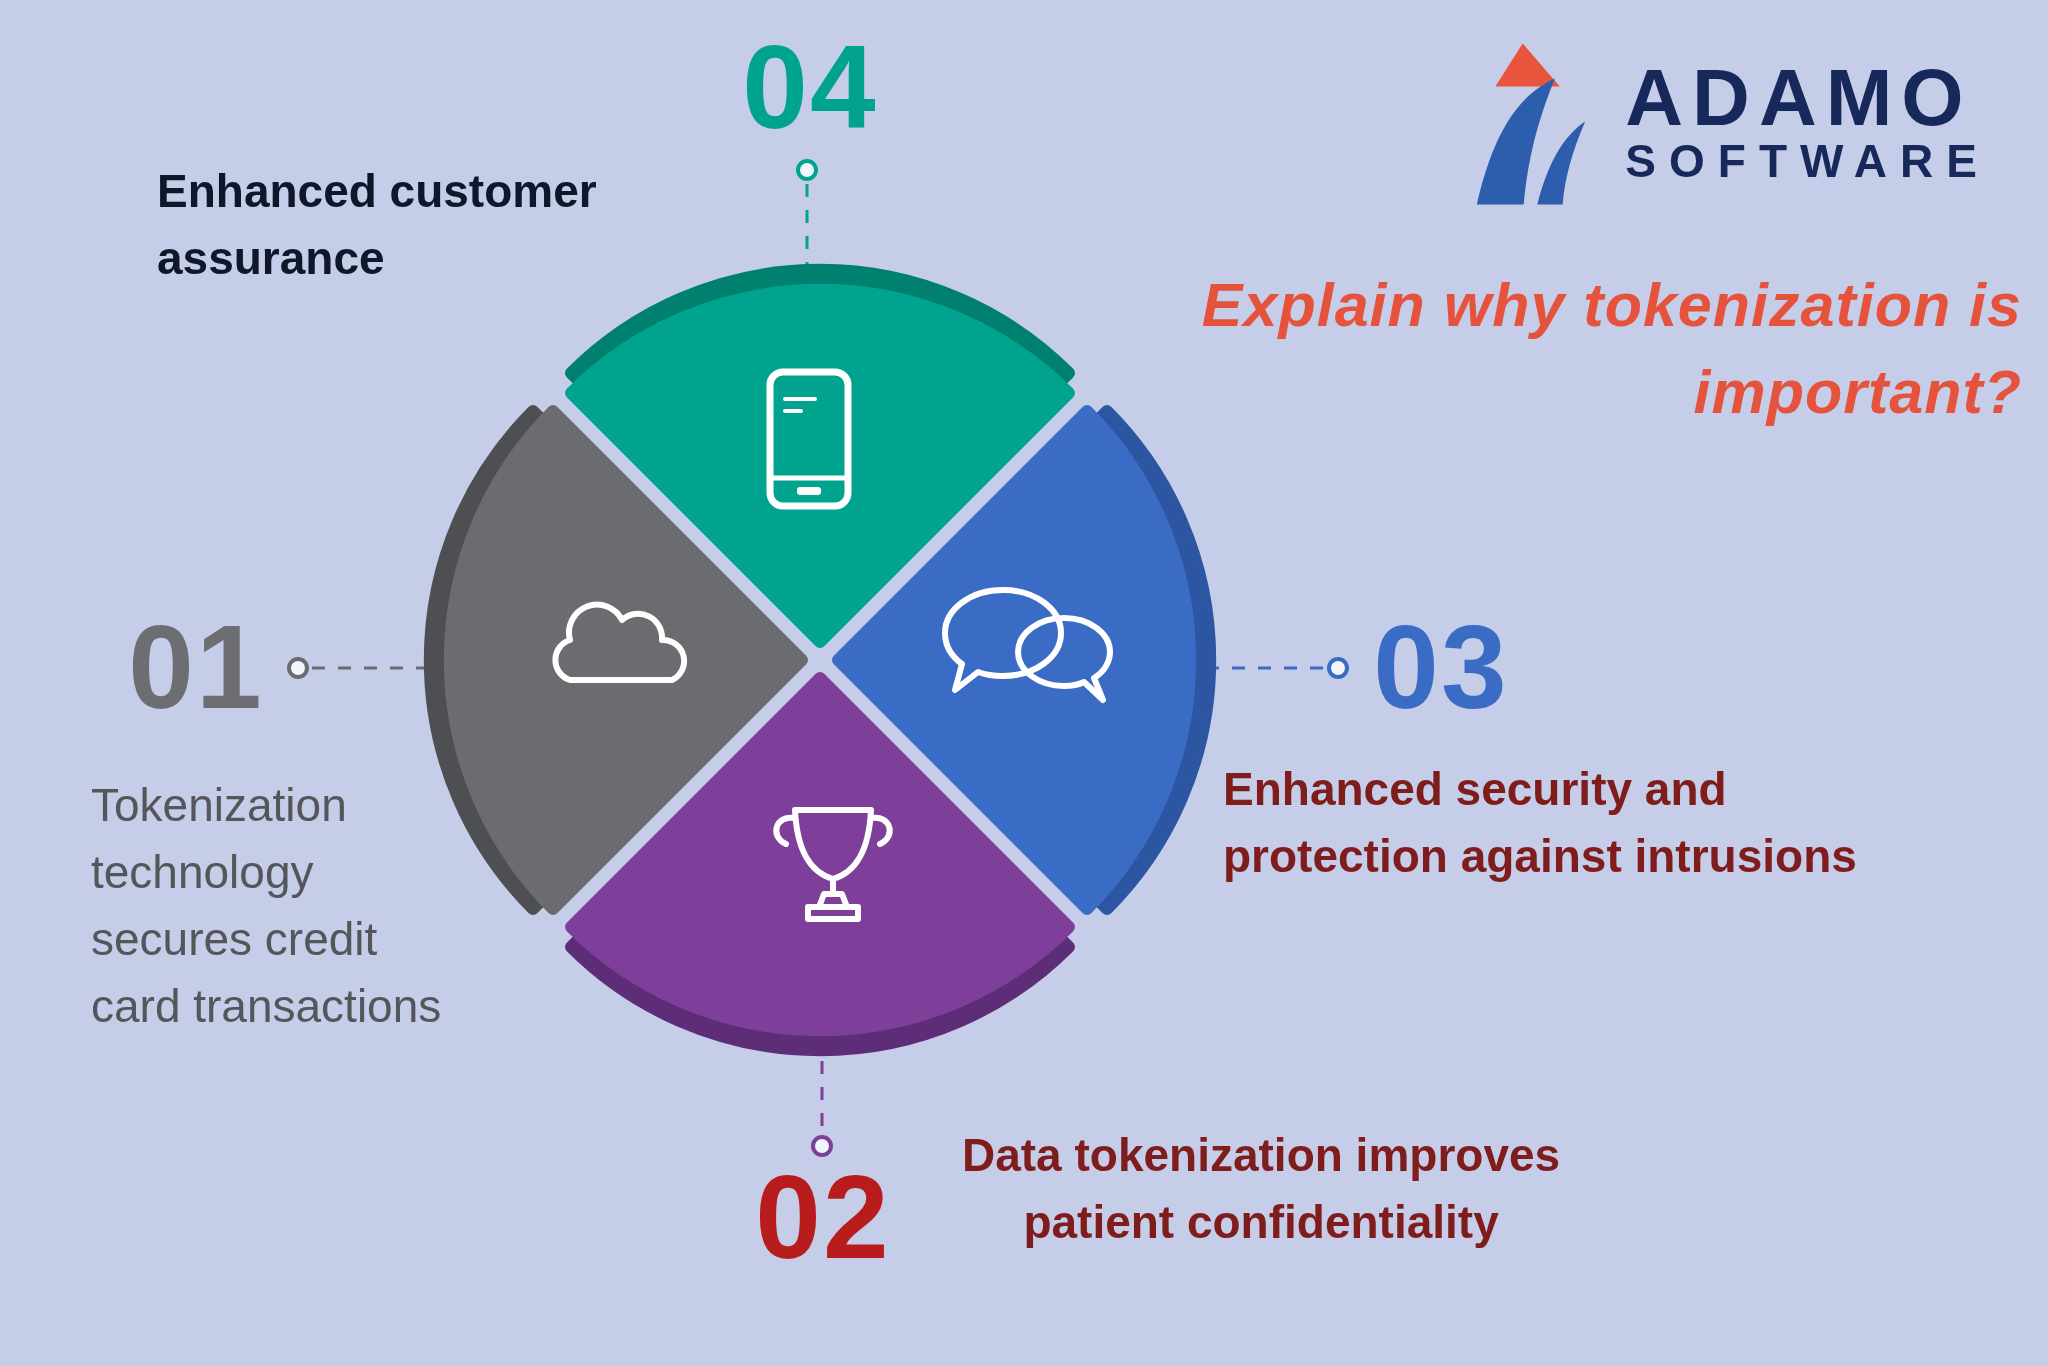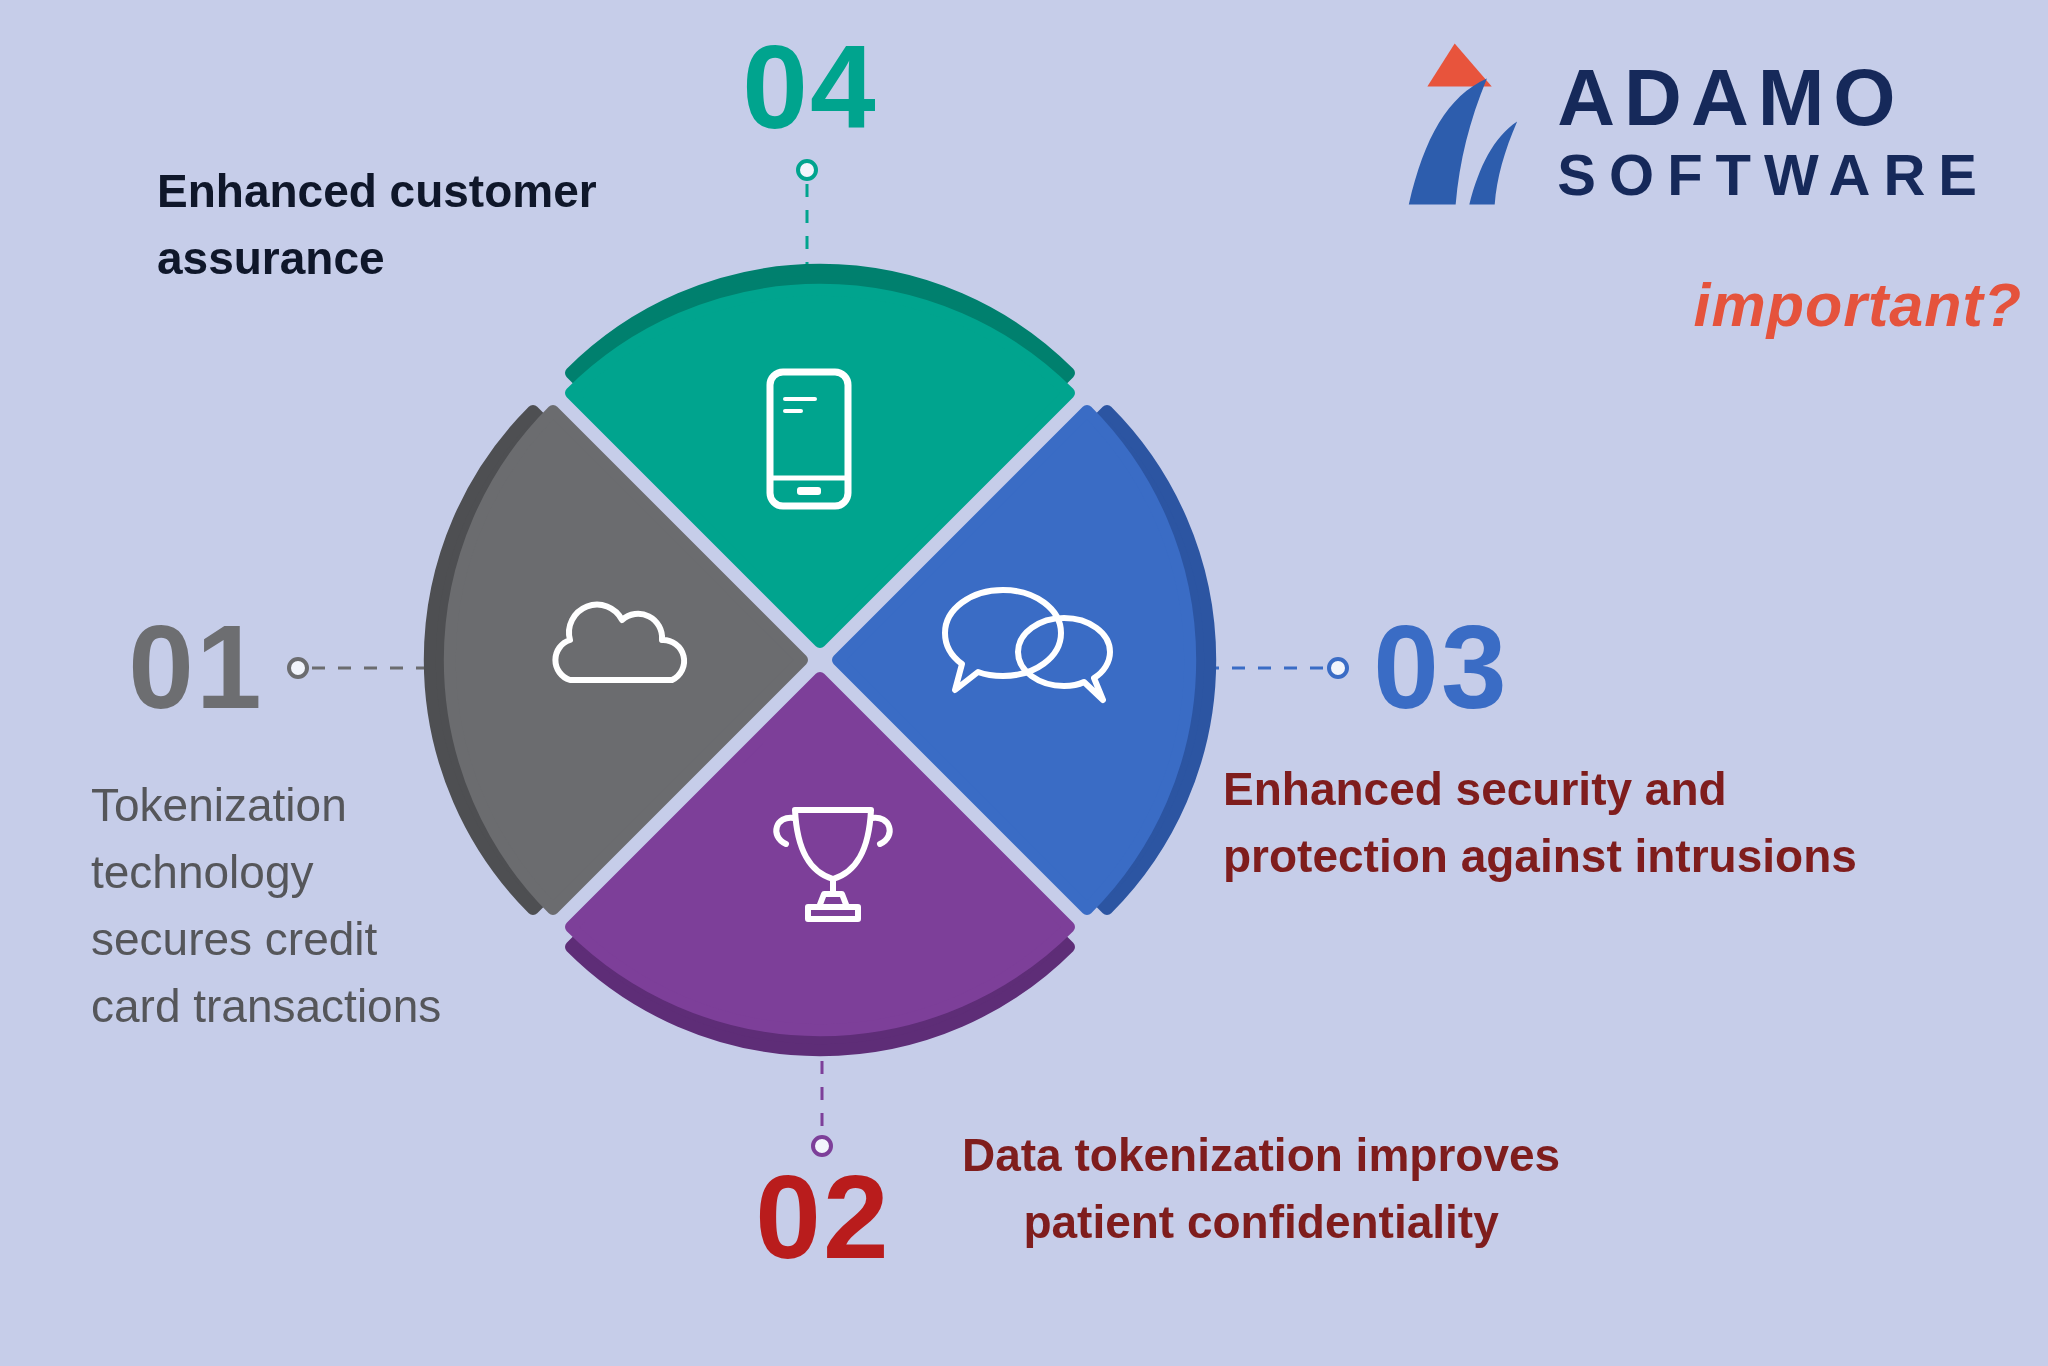--- a/index.html
+++ b/index.html
@@ -39,21 +39,21 @@
     text-align:right;font-size:61px;font-weight:800;font-style:italic;
     color:#e5533c;line-height:1.42;letter-spacing:1px;
   }
 
   .brand{
     position:absolute;top:42px;right:58px;
     display:flex;align-items:flex-start;gap:34px;
   }
   .brand-text{margin-top:16px;color:#16295a;}
   .brand-name{font-size:80px;font-weight:800;letter-spacing:9px;line-height:1;}
-  .brand-sub{font-size:58px;font-weight:800;letter-spacing:13px;margin-top:8px;line-height:1;}
+  .brand-sub{font-size:46px;font-weight:800;letter-spacing:13px;margin-top:0;line-height:1;}
 </style>
 </head>
 <body>
 
 <svg class="scene" viewBox="0 0 2048 1366">
 
   <g fill="none" stroke="#00a48e">
     <line class="dash" x1="807" y1="184" x2="807" y2="295"></line>
     <circle class="dot" cx="807" cy="170" r="9"></circle>
   </g>
@@ -139,20 +139,21 @@
 <div class="caption cap-gray" id="cap01" style="left:63px;top:772px;">Tokenization
 technology
 secures credit
 card transactions</div>
 <div class="caption cap-blue" id="cap03" style="left:1223px;top:756px;">Enhanced security and
 protection against intrusions</div>
 <div class="caption cap-purple" id="cap02" style="left:962px;top:1122px;">Data tokenization improves
 patient confidentiality</div>
 
 <div class="headline">
+  <div>Explain why tokenization is</div>
   <div>important?</div>
 </div>
 
 <div class="brand">
   <svg width="122" height="164" viewBox="0 0 125 165">
     <polygon points="55,0 93,44 27,44" fill="#e8543c"></polygon>
     <path d="M 8 165 C 24 96 48 54 88 36 C 70 80 60 120 56 165 Z" fill="#2d5dad"></path>
     <path d="M 70 165 C 80 126 95 96 119 80 C 106 110 98 138 96 165 Z" fill="#2d5dad"></path>
   </svg>
   <div class="brand-text">

